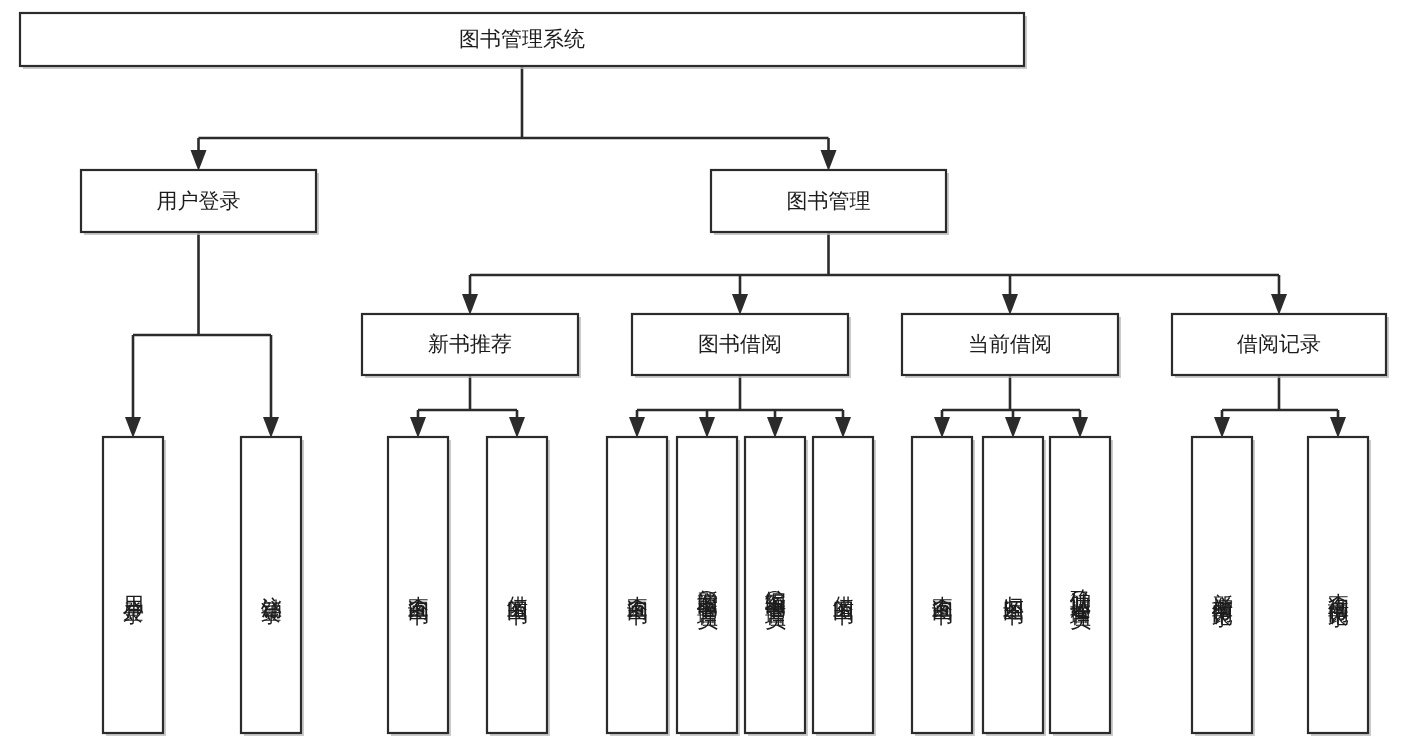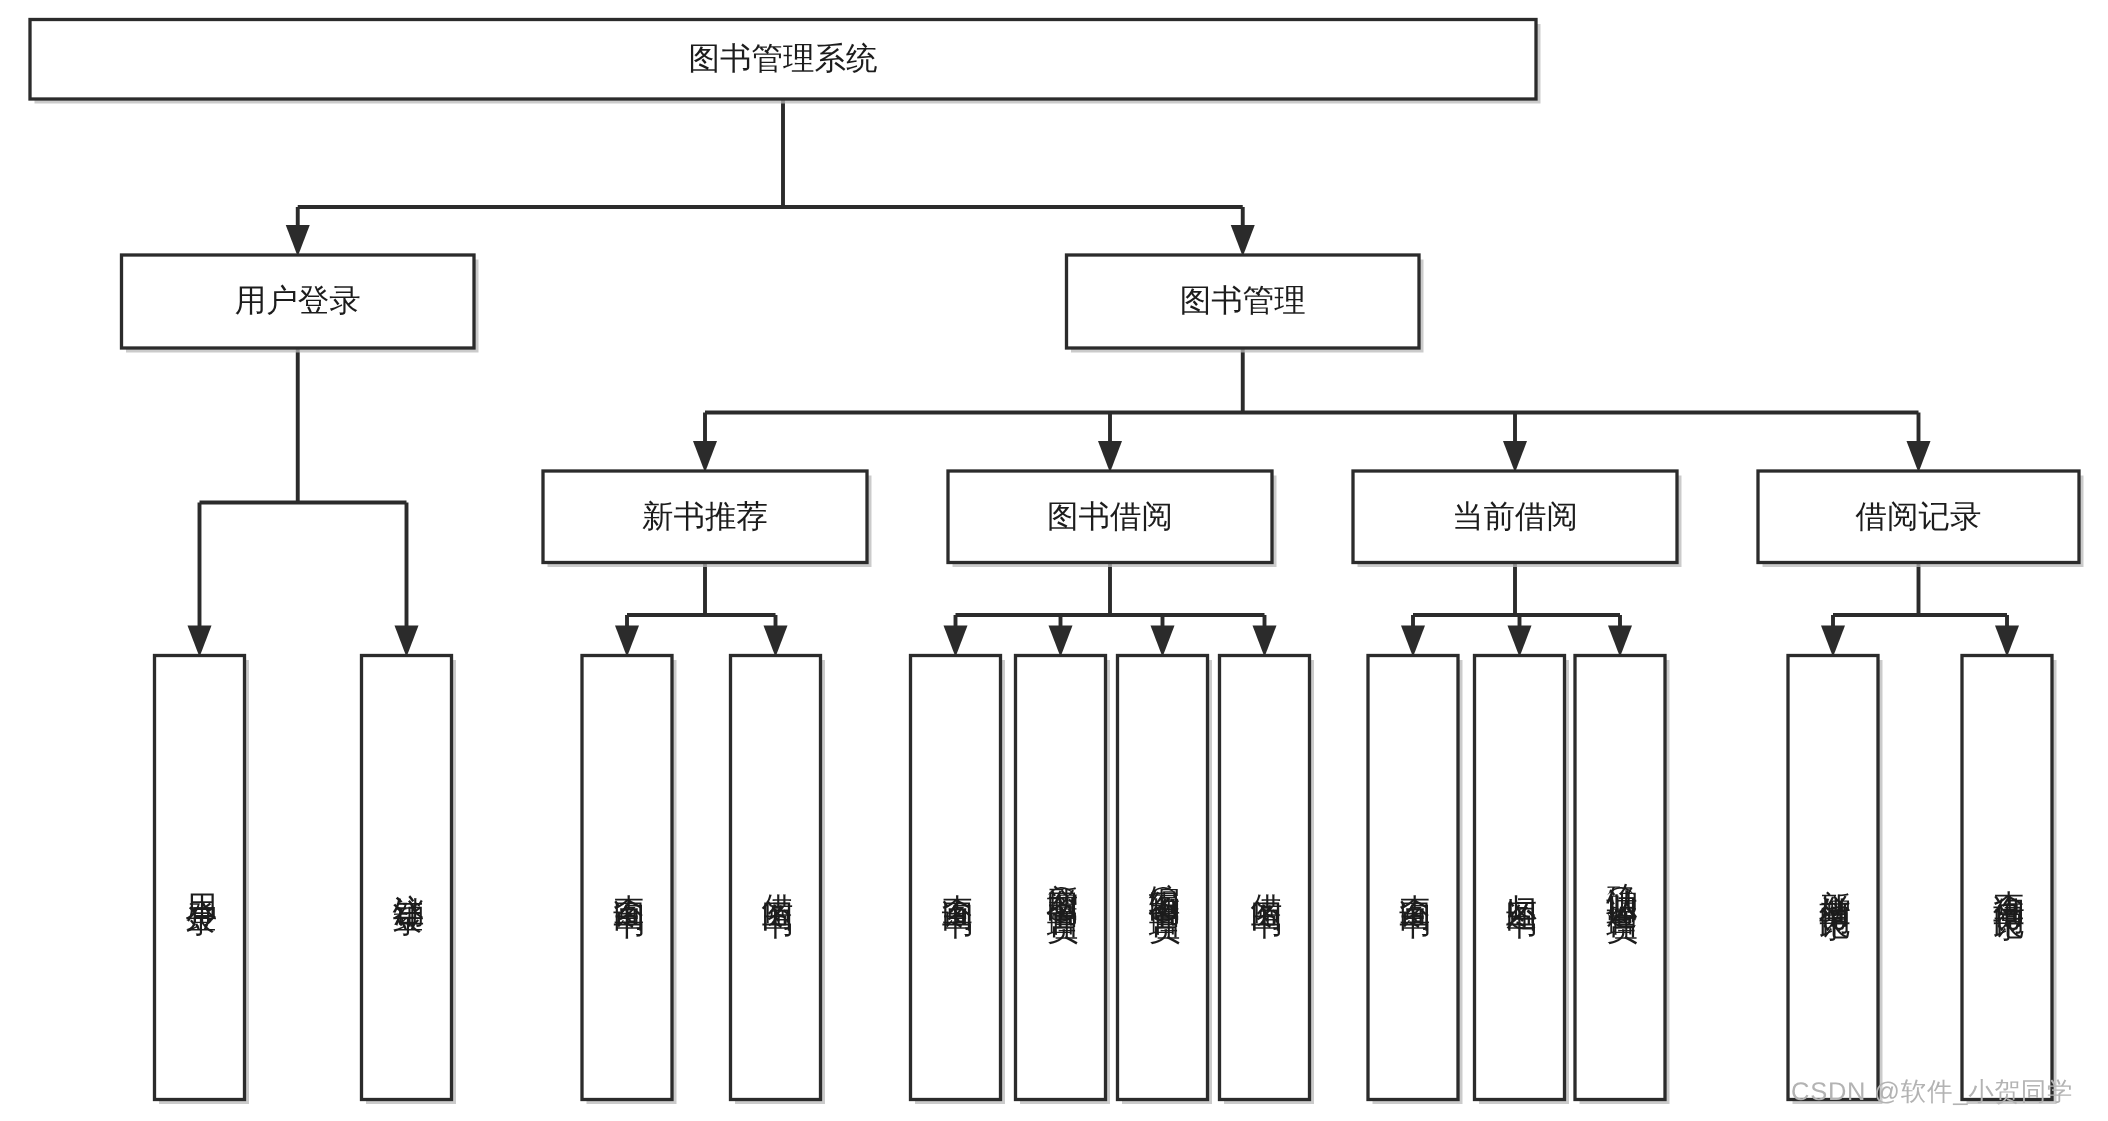--- a/index.html
+++ b/index.html
@@ -197,14 +197,13 @@
       <div class="node-label-v" style="left: 607px; top: 437px; width: 60px; height: 296px;">查询图书</div>
       <div class="node-label-v" style="left: 677px; top: 437px; width: 60px; height: 296px;">新增图书（管理员）</div>
       <div class="node-label-v" style="left: 745px; top: 437px; width: 60px; height: 296px;">编辑图书（管理员）</div>
       <div class="node-label-v" style="left: 813px; top: 437px; width: 60px; height: 296px;">借阅图书</div>
       <div class="node-label-v" style="left: 912px; top: 437px; width: 60px; height: 296px;">查询图书</div>
       <div class="node-label-v" style="left: 983px; top: 437px; width: 60px; height: 296px;">归还图书</div>
       <div class="node-label-v" style="left: 1050px; top: 437px; width: 60px; height: 296px;">确认归还（管理员）</div>
       <div class="node-label-v" style="left: 1192px; top: 437px; width: 60px; height: 296px;">新增借阅记录</div>
       <div class="node-label-v" style="left: 1308px; top: 437px; width: 60px; height: 296px;">查询借阅记录</div>
     </div>
-  <div class="watermark" style="left: 1194px; top: 716px;">CSDN @软件_小贺同学</div>
 </div>
 
 </body></html>

